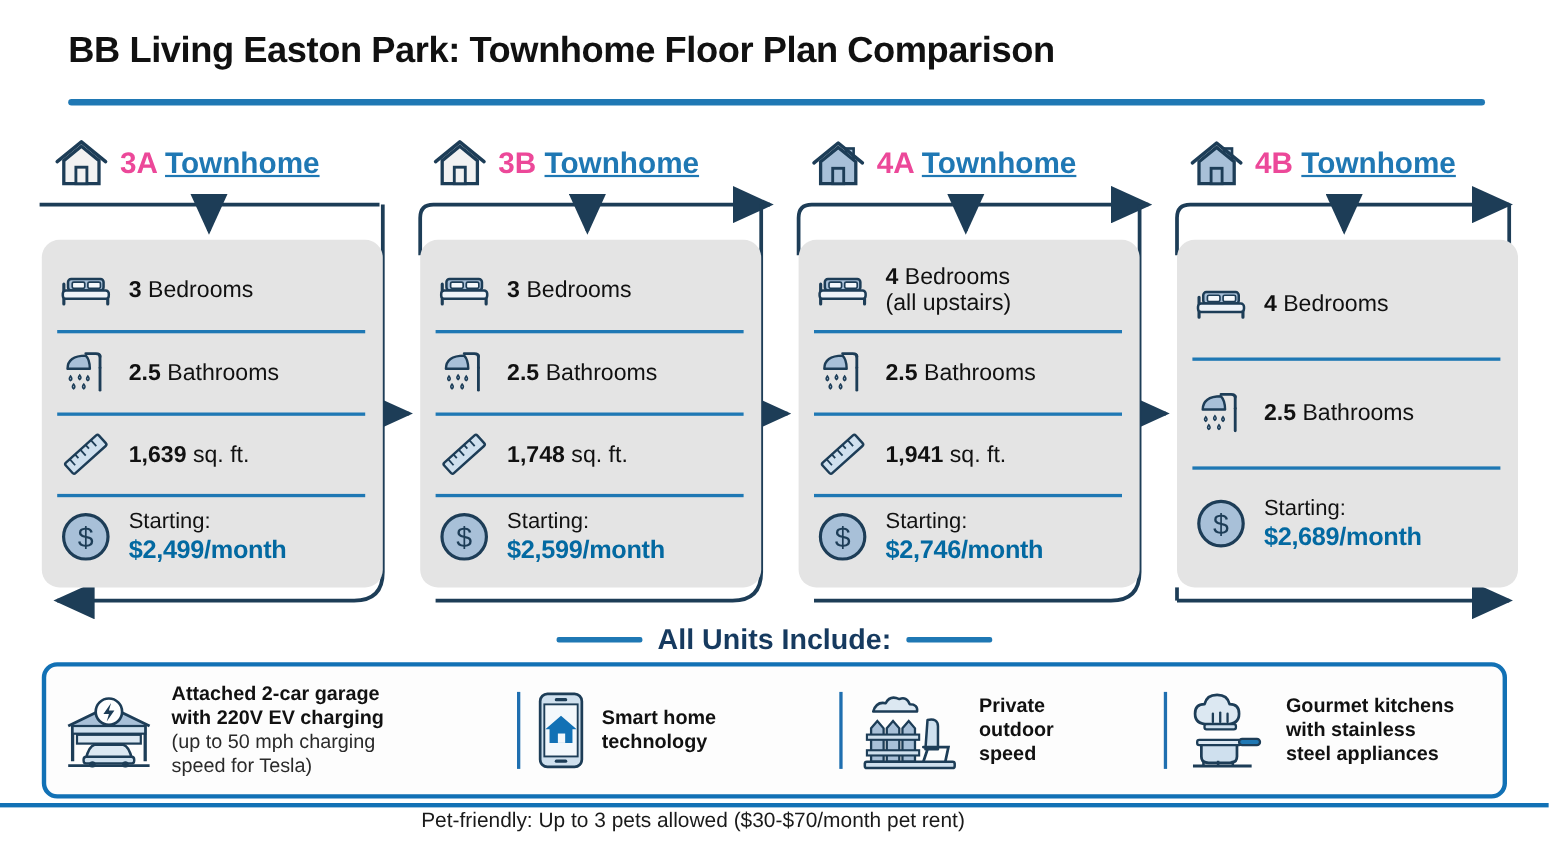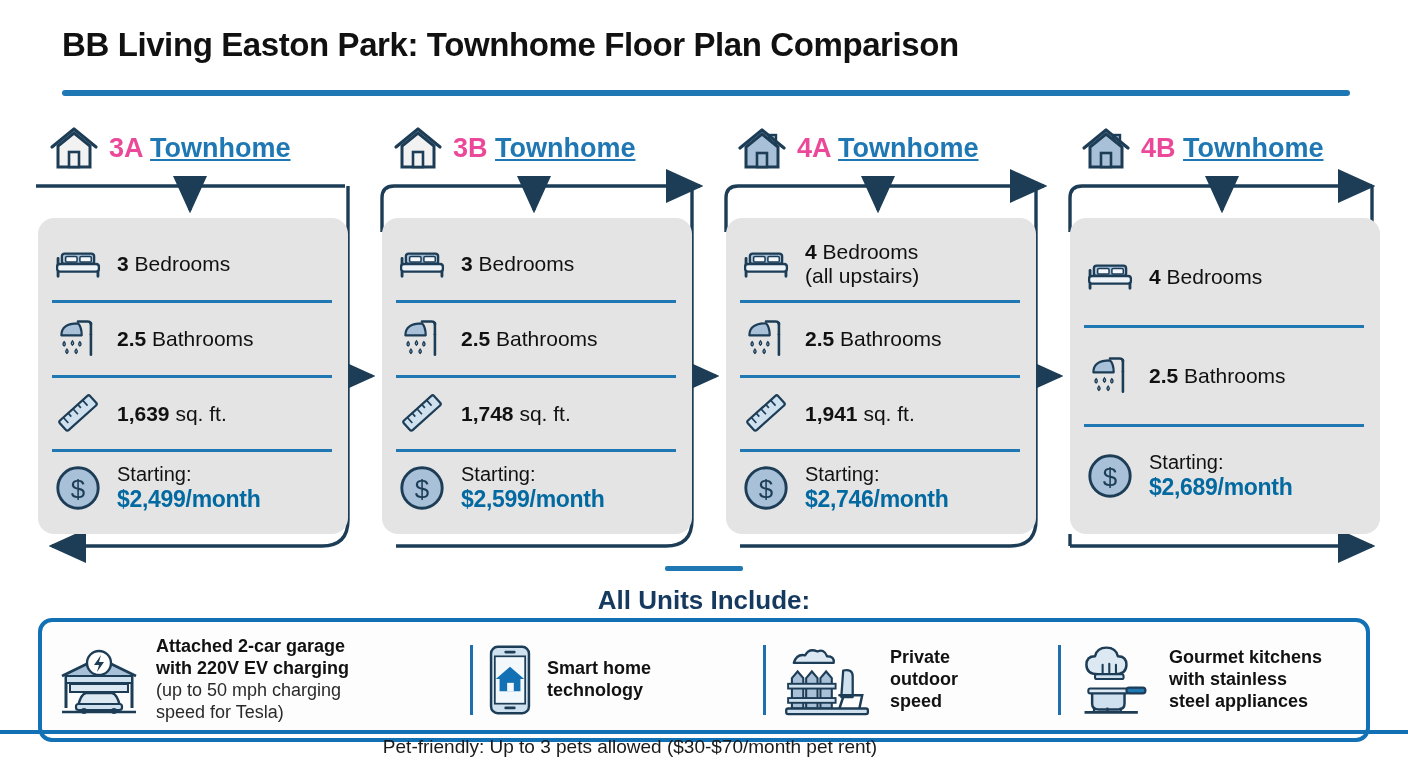--- a/index.html
+++ b/index.html
@@ -61,30 +61,30 @@
   .row-text b { font-weight: 700; }
   .price-line1 { font-size: 20px; color: #111111; }
   .price-line2 { font-size: 23px; font-weight: 700; color: #0369a1; letter-spacing: -0.3px; }
 
   
   .connectors { position: absolute; inset: 0; pointer-events: none; }
 
   
   .include-head {
     position: absolute; left: 0; top: 566px; width: 1408px;
-    display: flex; align-items: center; justify-content: center; gap: 14px; flex-direction: column;
+    display: flex; align-items: center; justify-content: center; gap: 14px;
   }
   .include-dash { width: 78px; height: 5px; background: #1f78b4; border-radius: 2px; }
   .include-title { font-size: 26px; font-weight: 700; color: #163a5f; white-space: nowrap; }
 
   .include-box {
     position: absolute; left: 38px; top: 602px;
     width: 1332px; height: 124px;
     border: 4px solid #1271b5; border-radius: 14px; background: #fdfdfd;
-    display: flex; align-items: center; margin-top: 16px;
+    display: flex; align-items: center;
   }
   .feat {
     display: flex; align-items: center; gap: 14px;
     padding: 0 14px; height: 100%;
   }
   .feat-icon { flex: none; display: flex; align-items: center; justify-content: center; }
   .feat-text { font-size: 18px; color: #111111; line-height: 1.22; }
   .feat-text b { font-weight: 700; }
   .feat-text .light { font-weight: 400; color: #2a2a2a; }
   .feat-sep { width: 3px; height: 70px; background: #1f6fb0; flex: none; }

